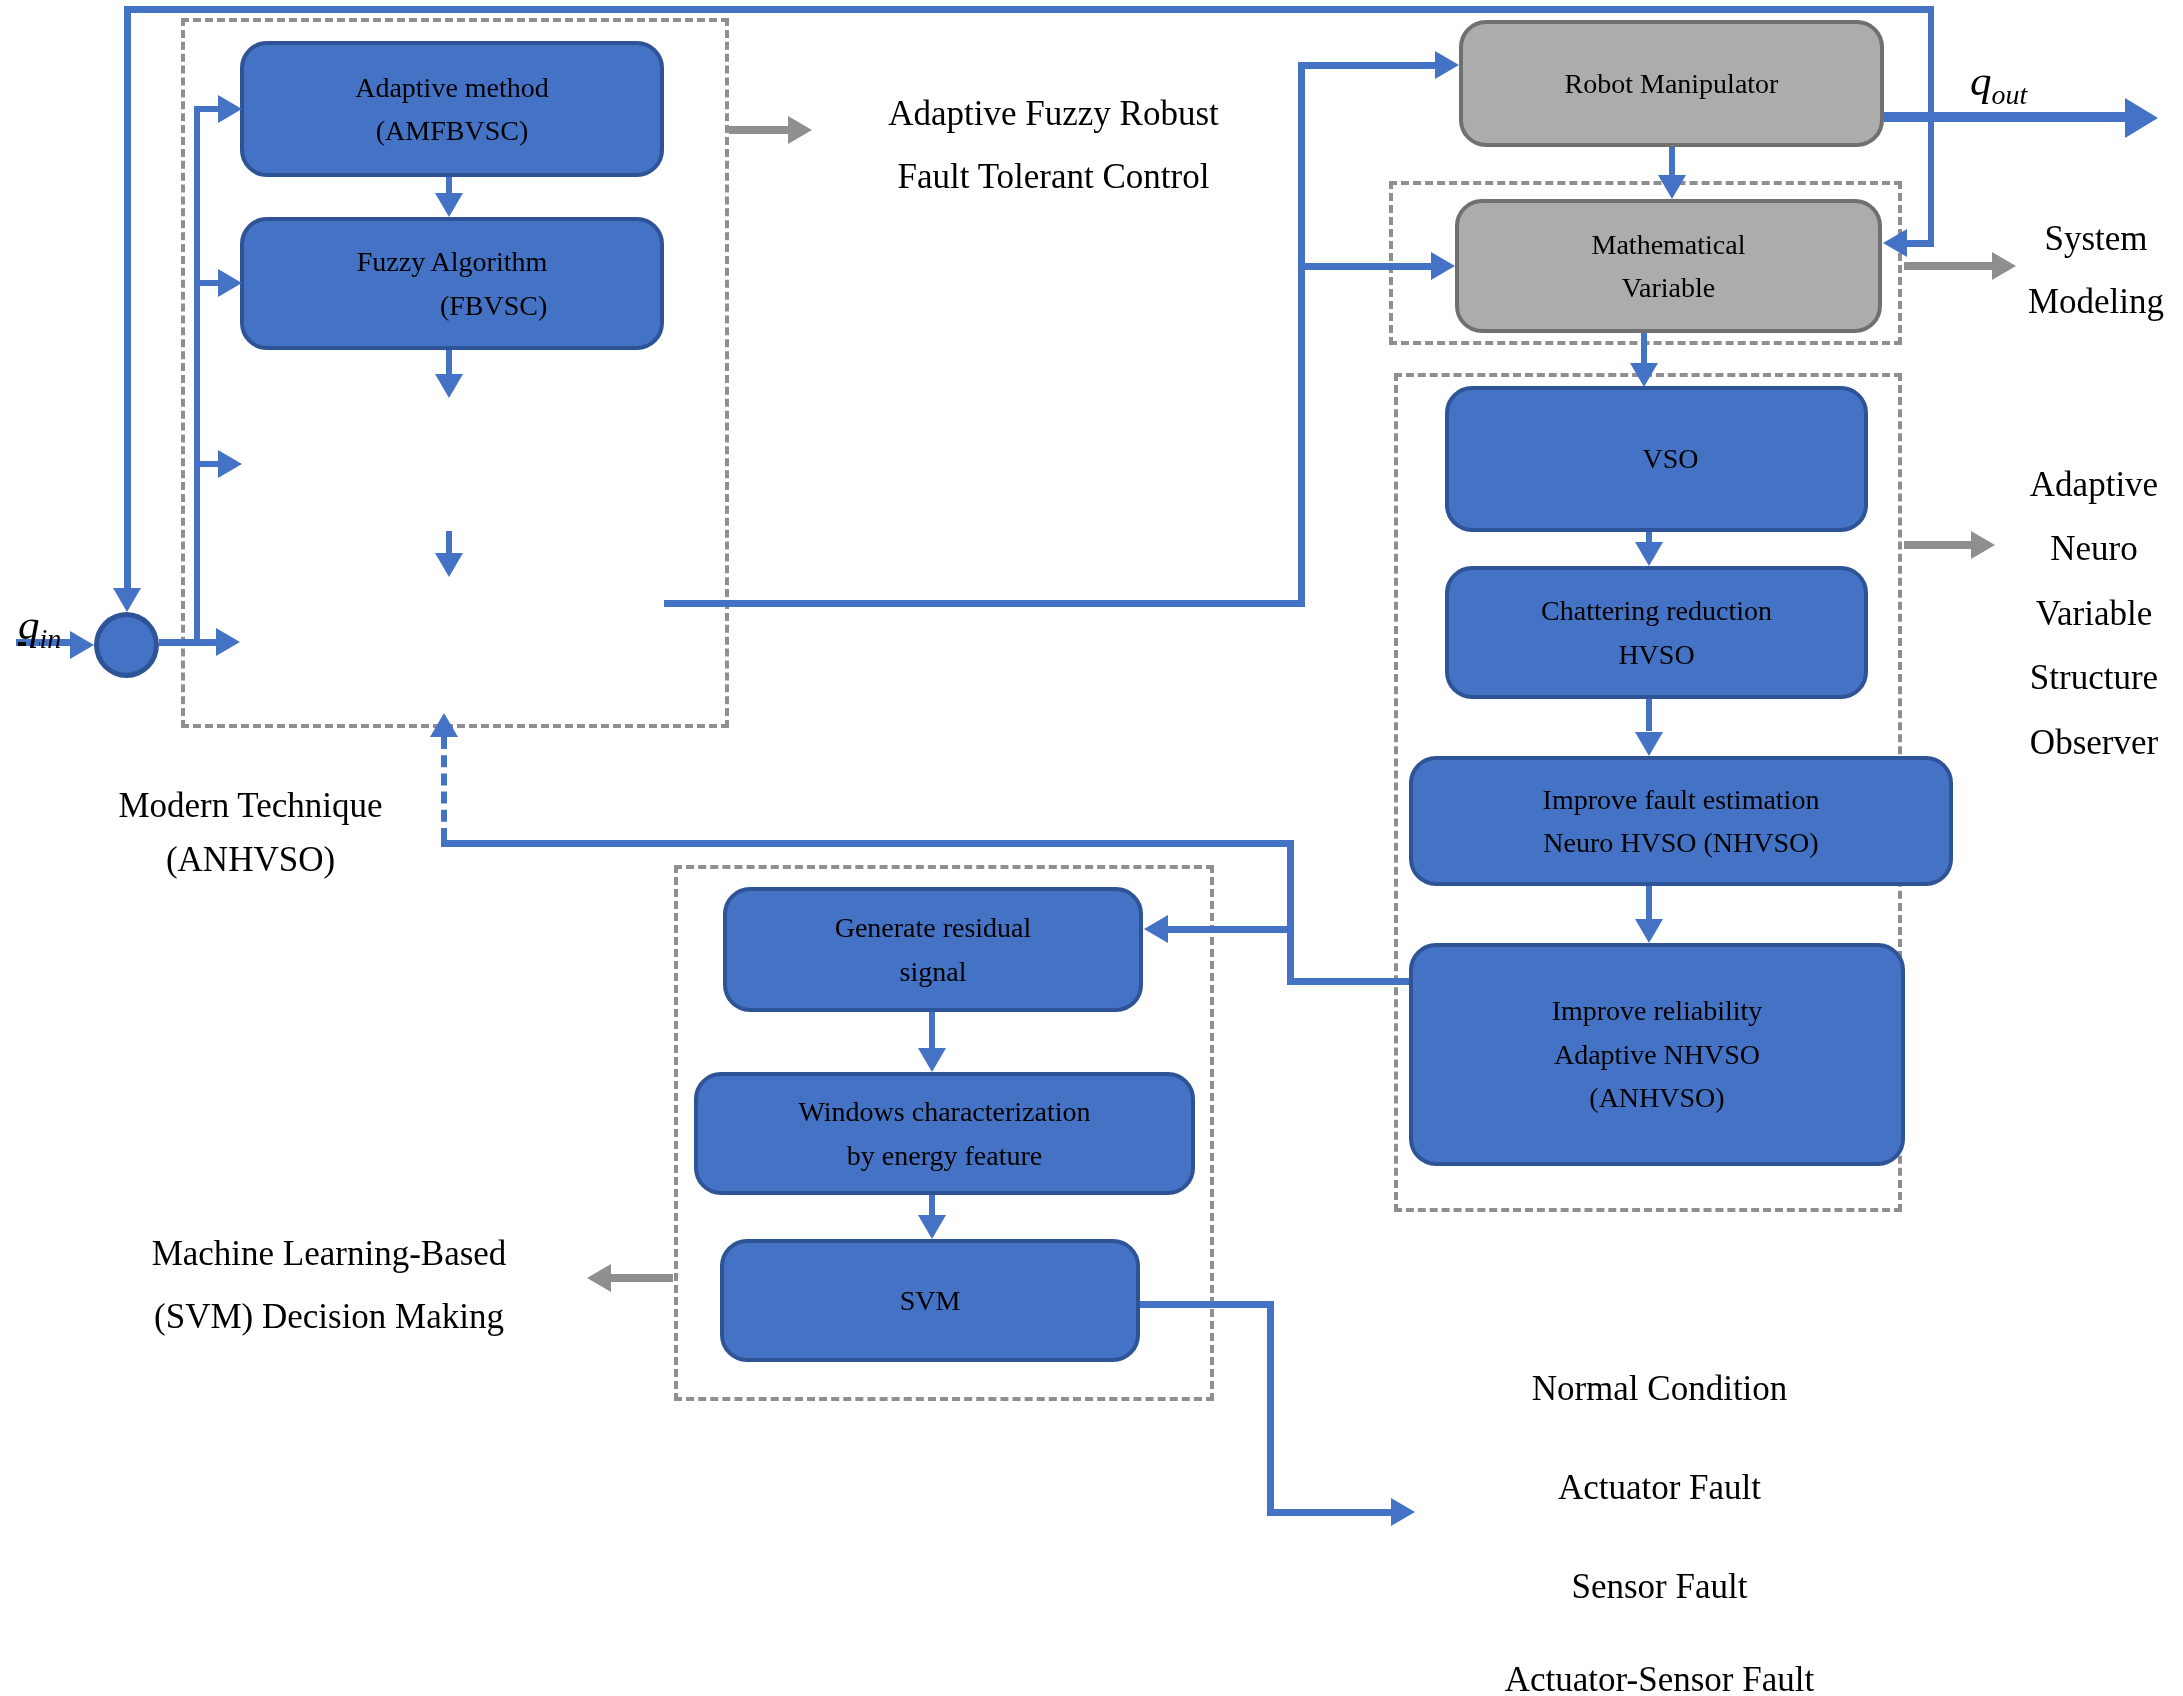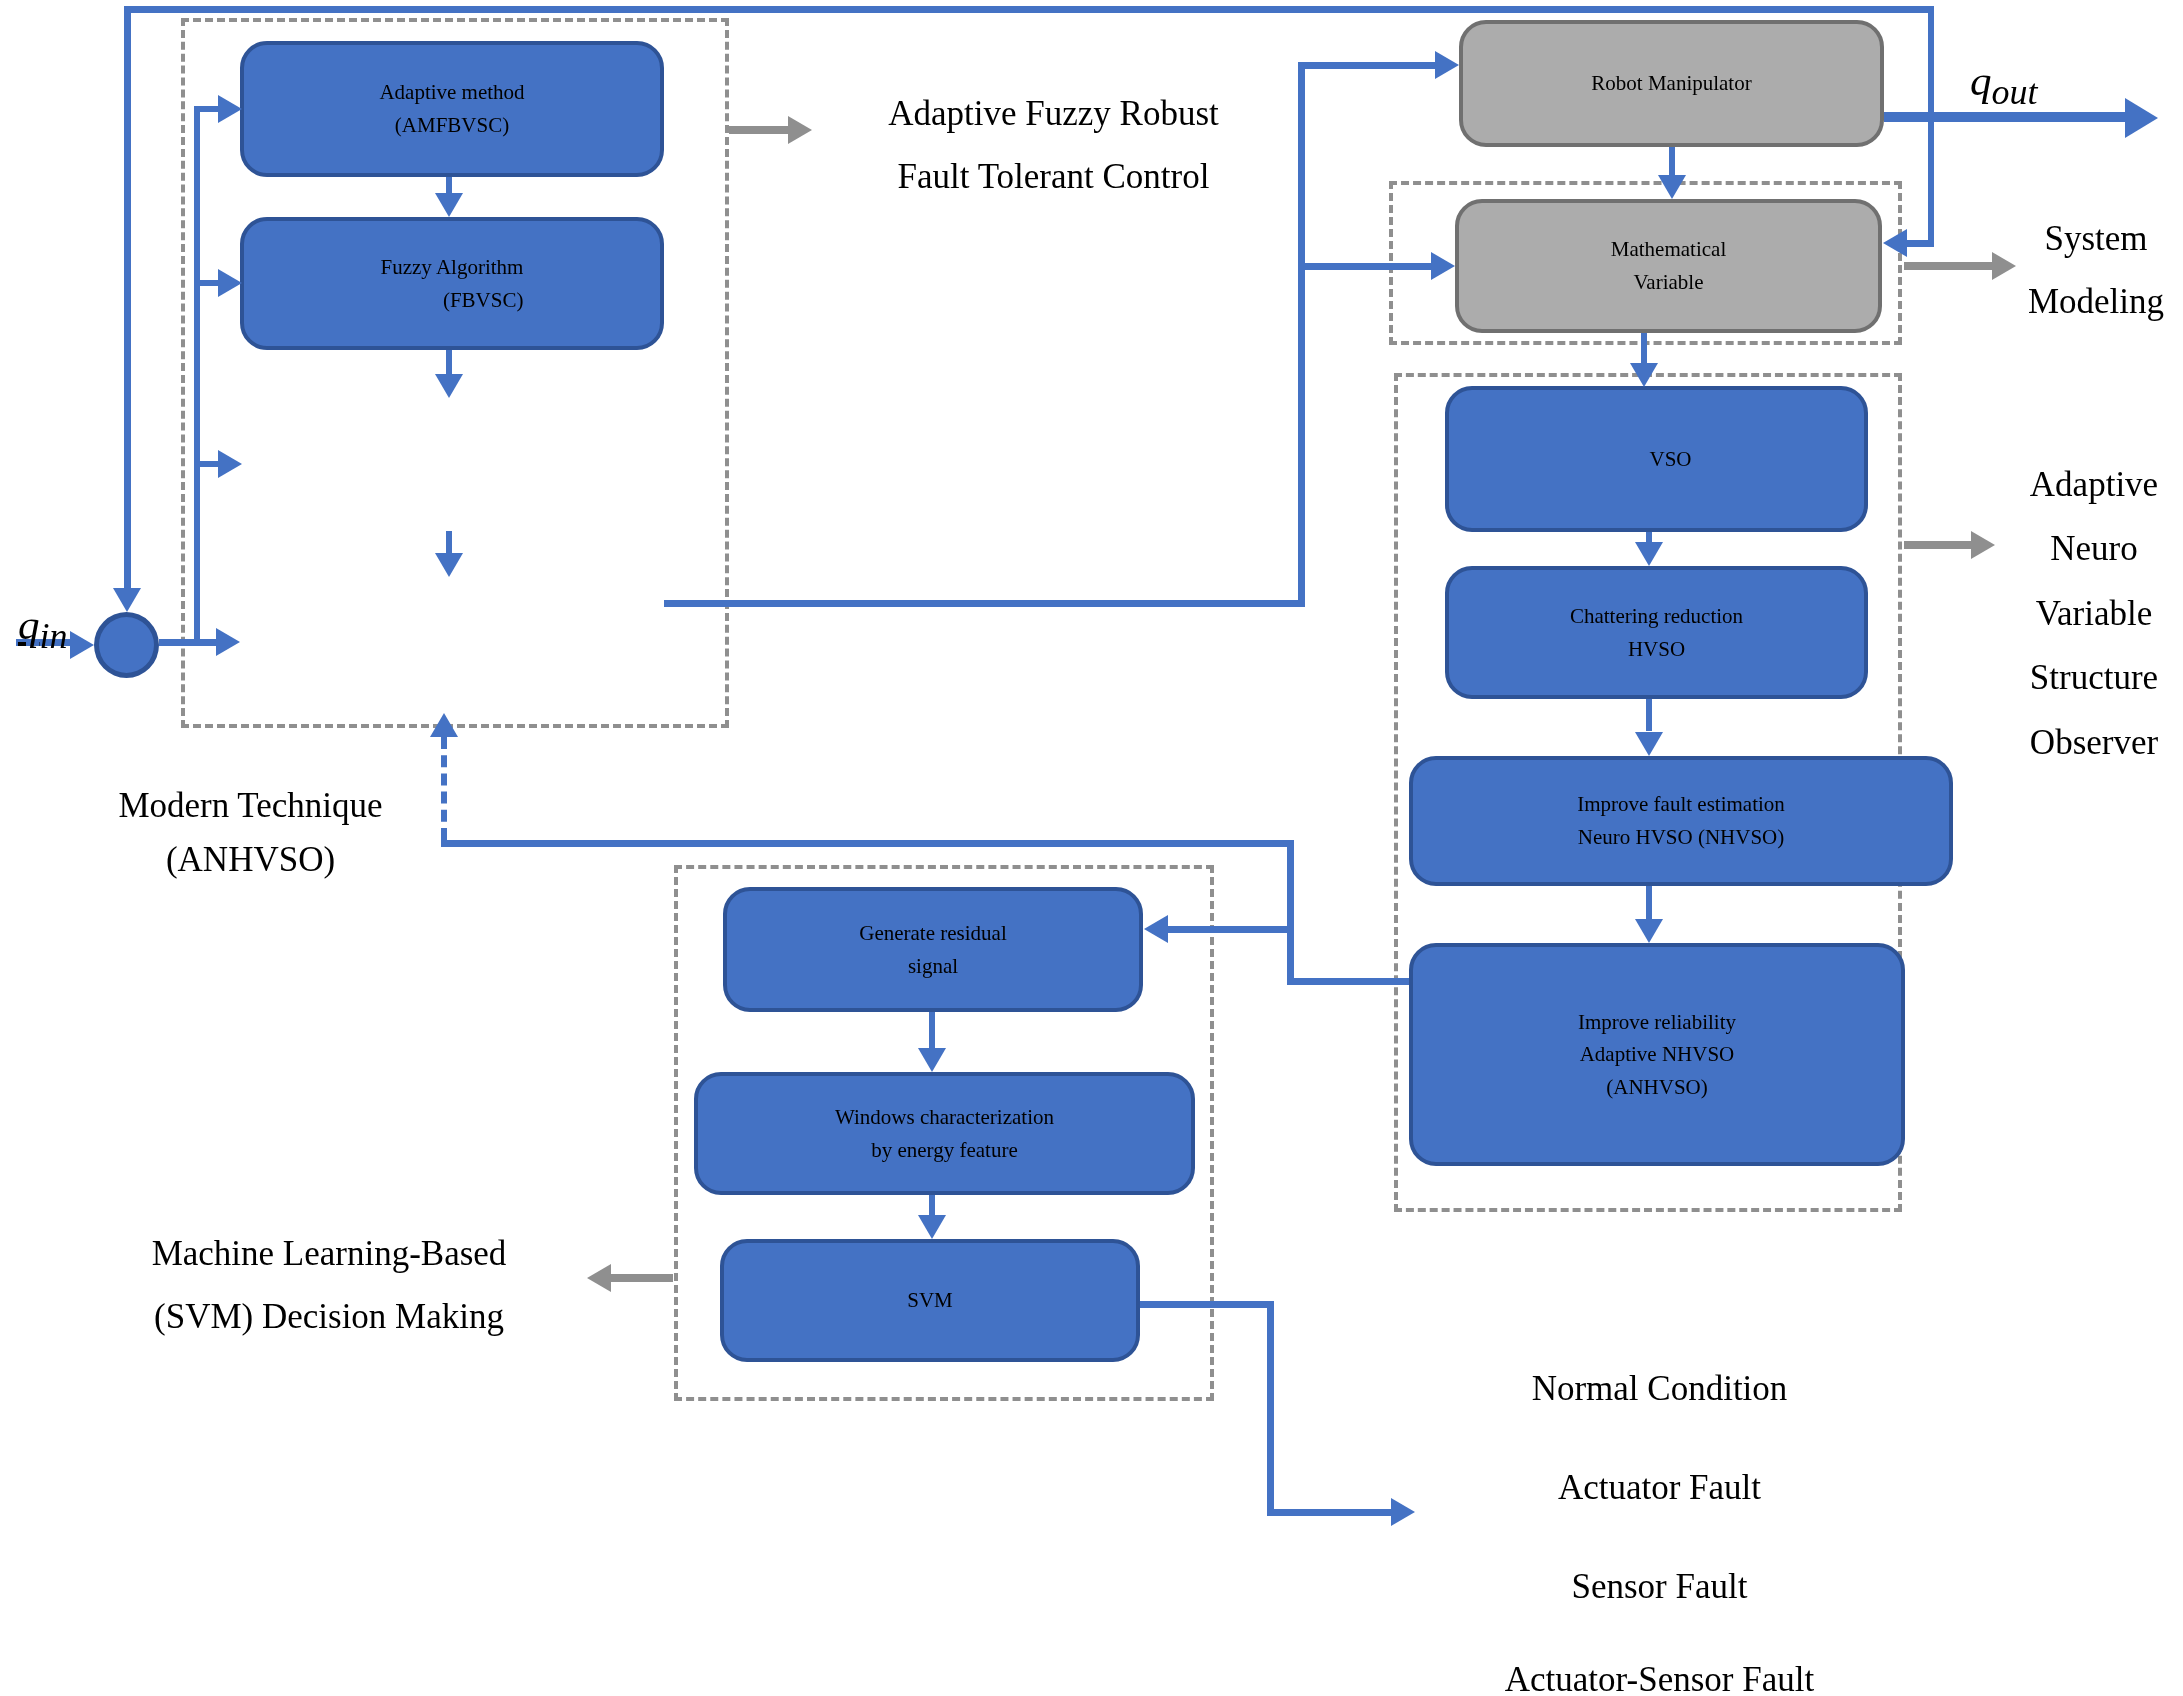--- a/index.html
+++ b/index.html
@@ -1,21 +1,21 @@
 <!DOCTYPE html>
 <html style="font-size:8.3px"><head>
 <meta charset="utf-8">
 <style>
   html,body{margin:0;padding:0;background:#ffffff;}
   #canvas{position:relative;width:2183px;height:1697px;background:#ffffff;overflow:hidden;
           font-family:"Liberation Serif","DejaVu Serif",serif;color:#000;}
 
   
   .box{position:absolute;box-sizing:border-box;display:flex;align-items:center;justify-content:center;
-       text-align:center;white-space:pre-line;font-size:21px;line-height:1.55;border-radius:27px;
+       text-align:center;white-space:pre-line;font-size:28px;line-height:1.55;border-radius:27px;
        border:4.7px solid #2E5396;background:#4472C4;color:#000;}
   .box.gray{background:#ACACAC;border-color:#707070;}
 
   
   .frame{position:absolute;box-sizing:border-box;border:4.7px dashed #8F8F8F;background:transparent;}
 
   
   .lbl{position:absolute;white-space:pre-line;text-align:center;font-size:35px;line-height:1.8;color:#000;}
 
   
@@ -31,21 +31,21 @@
   .ad{border-width:24px 14px 0 14px;border-top-color:#4472C4;}
   .ar.g{border-left-color:#8F8F8F;}
   .al.g{border-right-color:#8F8F8F;}
   .ar.big{border-width:20px 0 20px 33px;}
 
   
   .sum{position:absolute;box-sizing:border-box;border-radius:50%;background:#4472C4;border:5.7px solid #2E5396;}
 
   
   .sig{position:absolute;font-style:italic;font-size:43px;color:#000;}
-  .sig .sub{font-size:36px;vertical-align:-9.4px;}
+  .sig .sub{font-size:28px;vertical-align:-9.4px;}
 </style>
 </head>
 <body>
 
 <div id="canvas">
 
   <div class="frame" style="left:181px;top:18px;width:548px;height:710px;"></div>
   <div class="frame" style="left:1389px;top:181px;width:513px;height:164px;"></div>
   <div class="frame" style="left:1394px;top:373px;width:508px;height:839px;"></div>
   <div class="frame" style="left:674px;top:865px;width:540px;height:536px;"></div>

